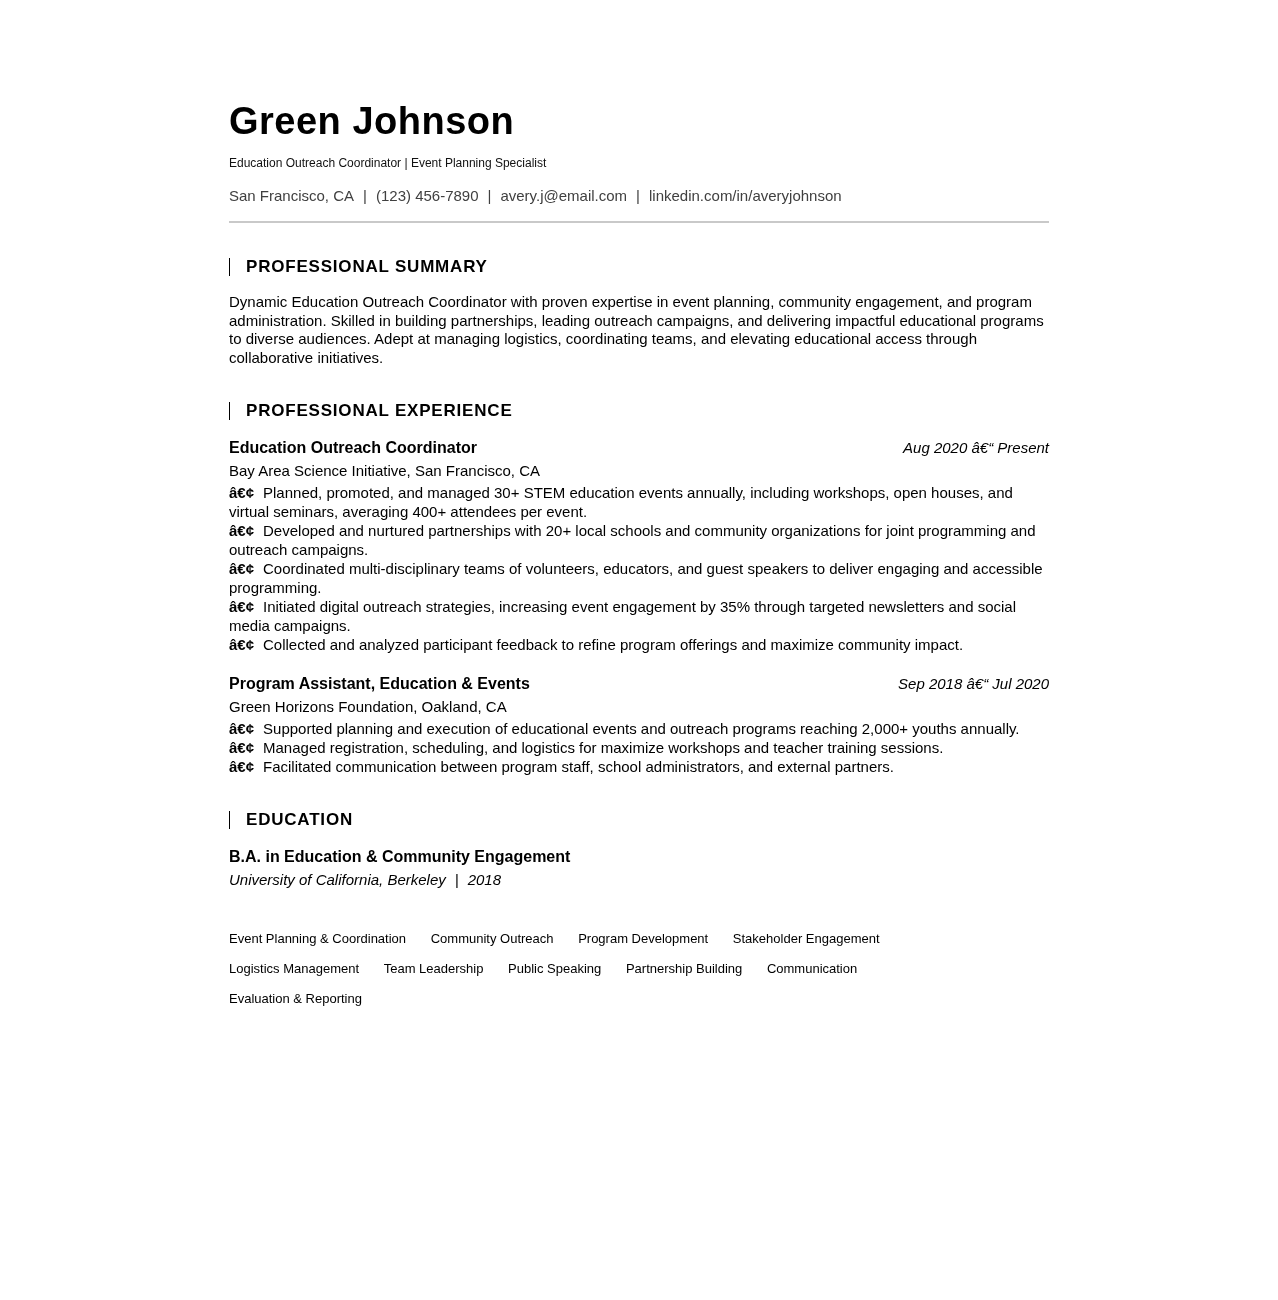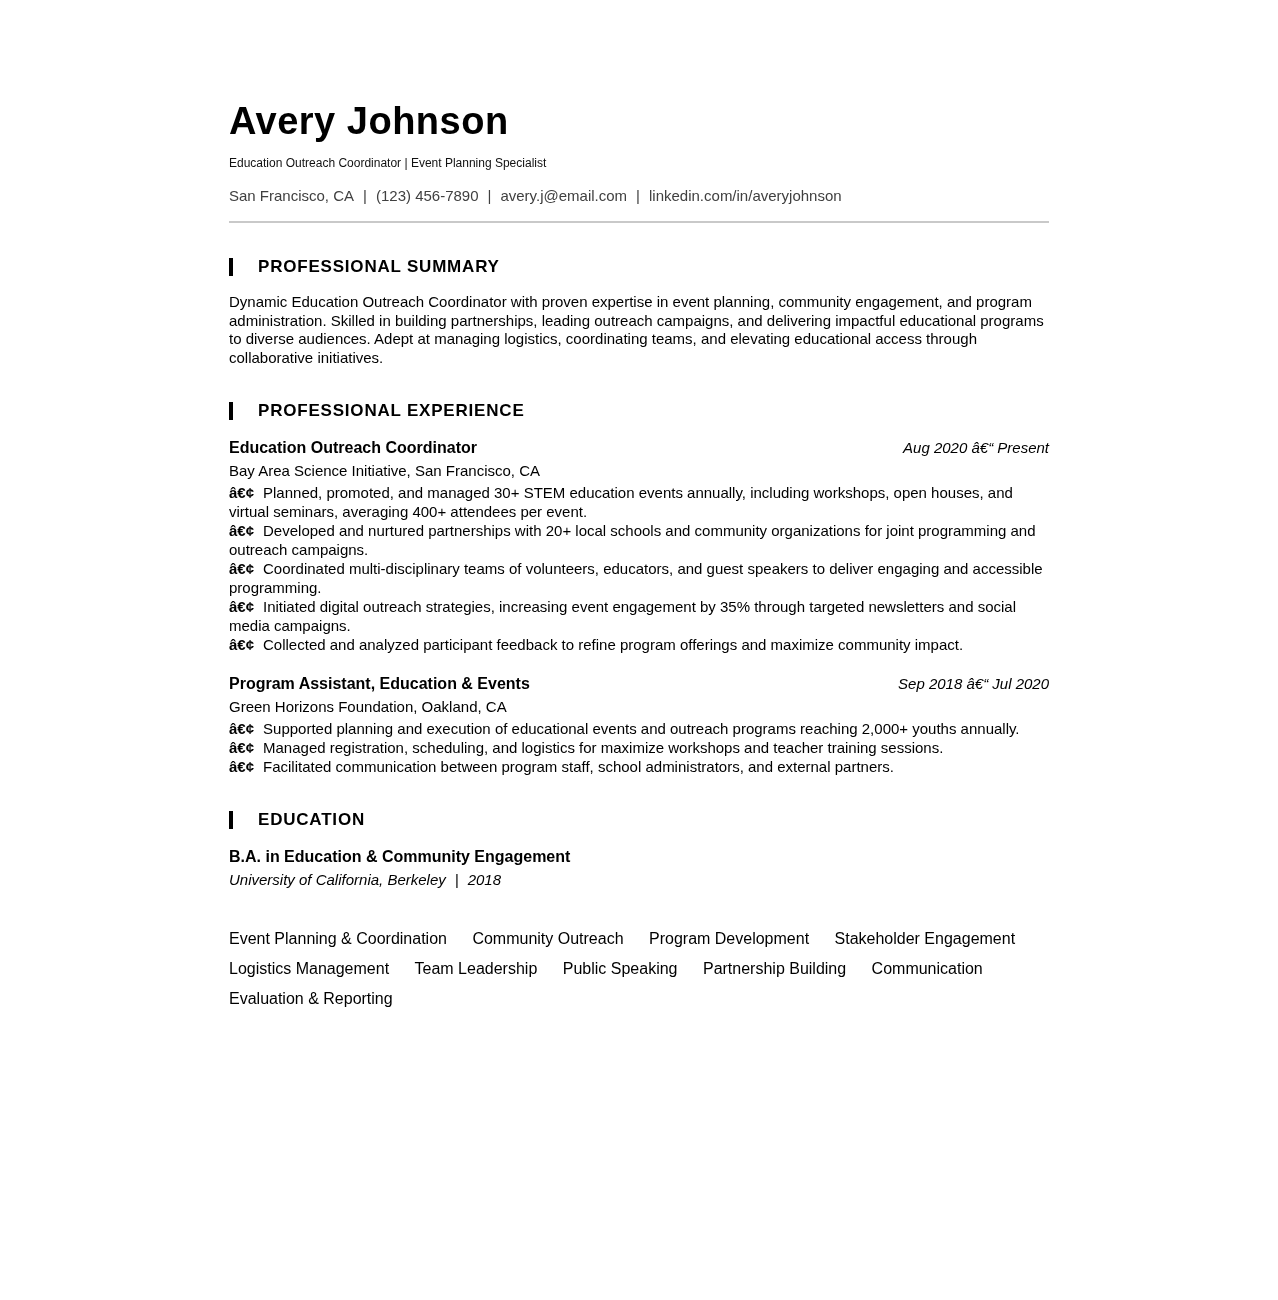--- a/index.html
+++ b/index.html
@@ -44,22 +44,22 @@
     border-top: 2px solid #c9c9c9;
     height: 0;
   }
   
   .section { margin-top: 35px; }
   .section-heading {
     font-size: 17px;
     font-weight: bold;
     letter-spacing: 0.8px;
     line-height: 18px;
-    border-left: 4px solid #000000;
-    padding-left: 25px;
+    border-left: 1px solid #000000;
+    padding-left: 16px;
   }
   .summary-text {
     margin-top: 17px;
     font-size: 15px;
     line-height: 18.5px;
   }
   
   .job { margin-top: 18px; }
   .job + .job { margin-top: 20px; }
   .job-header {
@@ -71,31 +71,31 @@
   .job-dates { font-size: 15px; font-style: italic; white-space: nowrap; text-align: right; }
   .job-company { font-size: 15px; line-height: 19px; margin-top: 4px; }
   .bullets { margin-top: 3px; }
   .bullet { font-size: 15px; line-height: 19px; }
   .bullet-marker { font-weight: bold; margin-right: 9px; }
   
   .degree { font-size: 16px; font-weight: bold; line-height: 19px; margin-top: 18px; }
   .school-line { font-size: 15px; line-height: 19px; margin-top: 4px; font-style: italic; }
   .school-sep { margin: 0 9px; }
   
-  .skills { margin-top: 12px; font-size: 16px; }
+  .skills { margin-top: 12px; font-size: 13px; }
   .skills-row { line-height: 30px; }
   .skill { display: inline-block; margin-right: 21px; }
 </style>
 </head>
 <body>
 
 <div class="resume">
 
   <div>
-    <div class="candidate-name">Avery Johnson</div>
+    <div class="candidate-name">Green Johnson</div>
     <div class="candidate-title">Education Outreach Coordinator | Event Planning Specialist</div>
     <div class="contact-line">
       <span>San Francisco, CA</span><span class="contact-sep">|</span><span>(123) 456-7890</span><span class="contact-sep">|</span><span>avery.j@email.com</span><span class="contact-sep">|</span><span>linkedin.com/in/averyjohnson</span>
     </div>
     <hr class="header-rule">
   </div>
 
   <div class="section">
     <div class="section-heading">PROFESSIONAL SUMMARY</div>
     <div class="summary-text">Dynamic Education Outreach Coordinator with proven expertise in event planning, community engagement, and program administration. Skilled in building partnerships, leading outreach campaigns, and delivering impactful educational programs to diverse audiences. Adept at managing logistics, coordinating teams, and elevating educational access through collaborative initiatives.</div>

